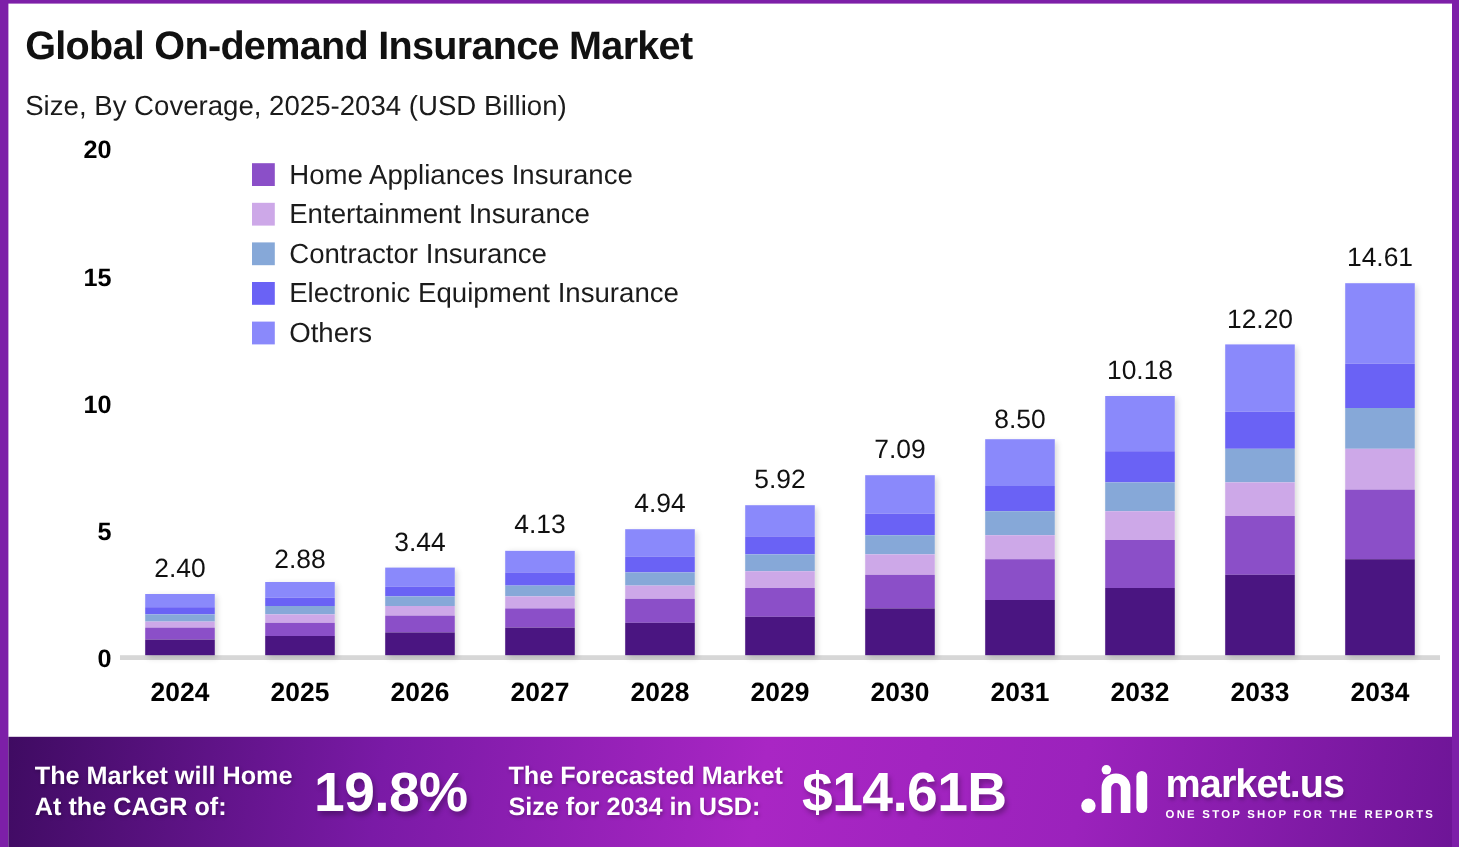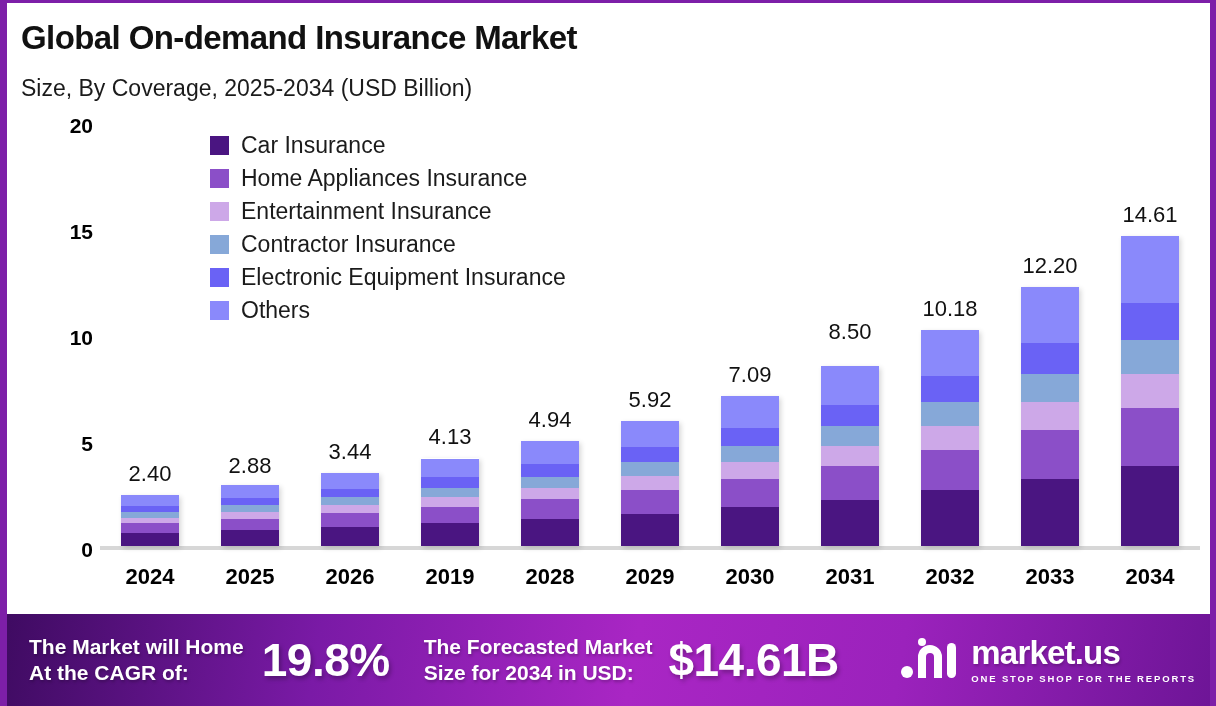--- a/index.html
+++ b/index.html
@@ -192,21 +192,21 @@
         <div class="bar-slot">
           <div class="bar-value" style="bottom: 95.556px;">4.13</div>
           <div class="bar" style="height: 87.556px;">
             <div class="seg" style="background: rgb(74, 21, 129); height: 25.908%;"></div>
             <div class="seg" style="background: rgb(139, 79, 200); height: 18.8862%;"></div>
             <div class="seg" style="background: rgb(205, 168, 232); height: 10.8959%;"></div>
             <div class="seg" style="background: rgb(134, 168, 216); height: 10.8959%;"></div>
             <div class="seg" style="background: rgb(106, 98, 245); height: 11.8644%;"></div>
             <div class="seg" style="background: rgb(138, 137, 251); height: 21.5496%;"></div>
           </div>
-          <div class="x-label">2019</div>
+          <div class="x-label">2027</div>
         </div>
         <div class="bar-slot">
           <div class="bar-value" style="bottom: 112.728px;">4.94</div>
           <div class="bar" style="height: 104.728px;">
             <div class="seg" style="background: rgb(74, 21, 129); height: 25.7085%;"></div>
             <div class="seg" style="background: rgb(139, 79, 200); height: 18.8259%;"></div>
             <div class="seg" style="background: rgb(205, 168, 232); height: 10.9312%;"></div>
             <div class="seg" style="background: rgb(134, 168, 216); height: 10.9312%;"></div>
             <div class="seg" style="background: rgb(106, 98, 245); height: 11.9433%;"></div>
             <div class="seg" style="background: rgb(138, 137, 251); height: 21.6599%;"></div>
@@ -231,21 +231,21 @@
             <div class="seg" style="background: rgb(74, 21, 129); height: 25.811%;"></div>
             <div class="seg" style="background: rgb(139, 79, 200); height: 18.8999%;"></div>
             <div class="seg" style="background: rgb(205, 168, 232); height: 11.0014%;"></div>
             <div class="seg" style="background: rgb(134, 168, 216); height: 11.0014%;"></div>
             <div class="seg" style="background: rgb(106, 98, 245); height: 11.8477%;"></div>
             <div class="seg" style="background: rgb(138, 137, 251); height: 21.4386%;"></div>
           </div>
           <div class="x-label">2030</div>
         </div>
         <div class="bar-slot">
-          <div class="bar-value" style="bottom: 201px; text-align: center;">8.50</div>
+          <div class="bar-value" style="bottom: 183px; text-align: center;">8.50</div>
           <div class="bar" style="height: 180.2px;">
             <div class="seg" style="background: rgb(74, 21, 129); height: 25.7647%;"></div>
             <div class="seg" style="background: rgb(139, 79, 200); height: 18.8235%;"></div>
             <div class="seg" style="background: rgb(205, 168, 232); height: 10.9412%;"></div>
             <div class="seg" style="background: rgb(134, 168, 216); height: 10.9412%;"></div>
             <div class="seg" style="background: rgb(106, 98, 245); height: 11.8824%;"></div>
             <div class="seg" style="background: rgb(138, 137, 251); height: 21.6471%;"></div>
           </div>
           <div class="x-label">2031</div>
         </div>
@@ -282,24 +282,20 @@
             <div class="seg" style="background: rgb(134, 168, 216); height: 10.9514%;"></div>
             <div class="seg" style="background: rgb(106, 98, 245); height: 11.9097%;"></div>
             <div class="seg" style="background: rgb(138, 137, 251); height: 21.5606%;"></div>
           </div>
           <div class="x-label">2034</div>
         </div>
       </div>
   </div>
 
   <div class="legend" id="legend">
-      <div class="legend-row">
-        <span class="swatch" style="background: rgb(74, 21, 129);"></span>
-        <span class="legend-text">Car Insurance</span>
-      </div>
       <div class="legend-row">
         <span class="swatch" style="background: rgb(139, 79, 200);"></span>
         <span class="legend-text">Home Appliances Insurance</span>
       </div>
       <div class="legend-row">
         <span class="swatch" style="background: rgb(205, 168, 232);"></span>
         <span class="legend-text">Entertainment Insurance</span>
       </div>
       <div class="legend-row">
         <span class="swatch" style="background: rgb(134, 168, 216);"></span>

